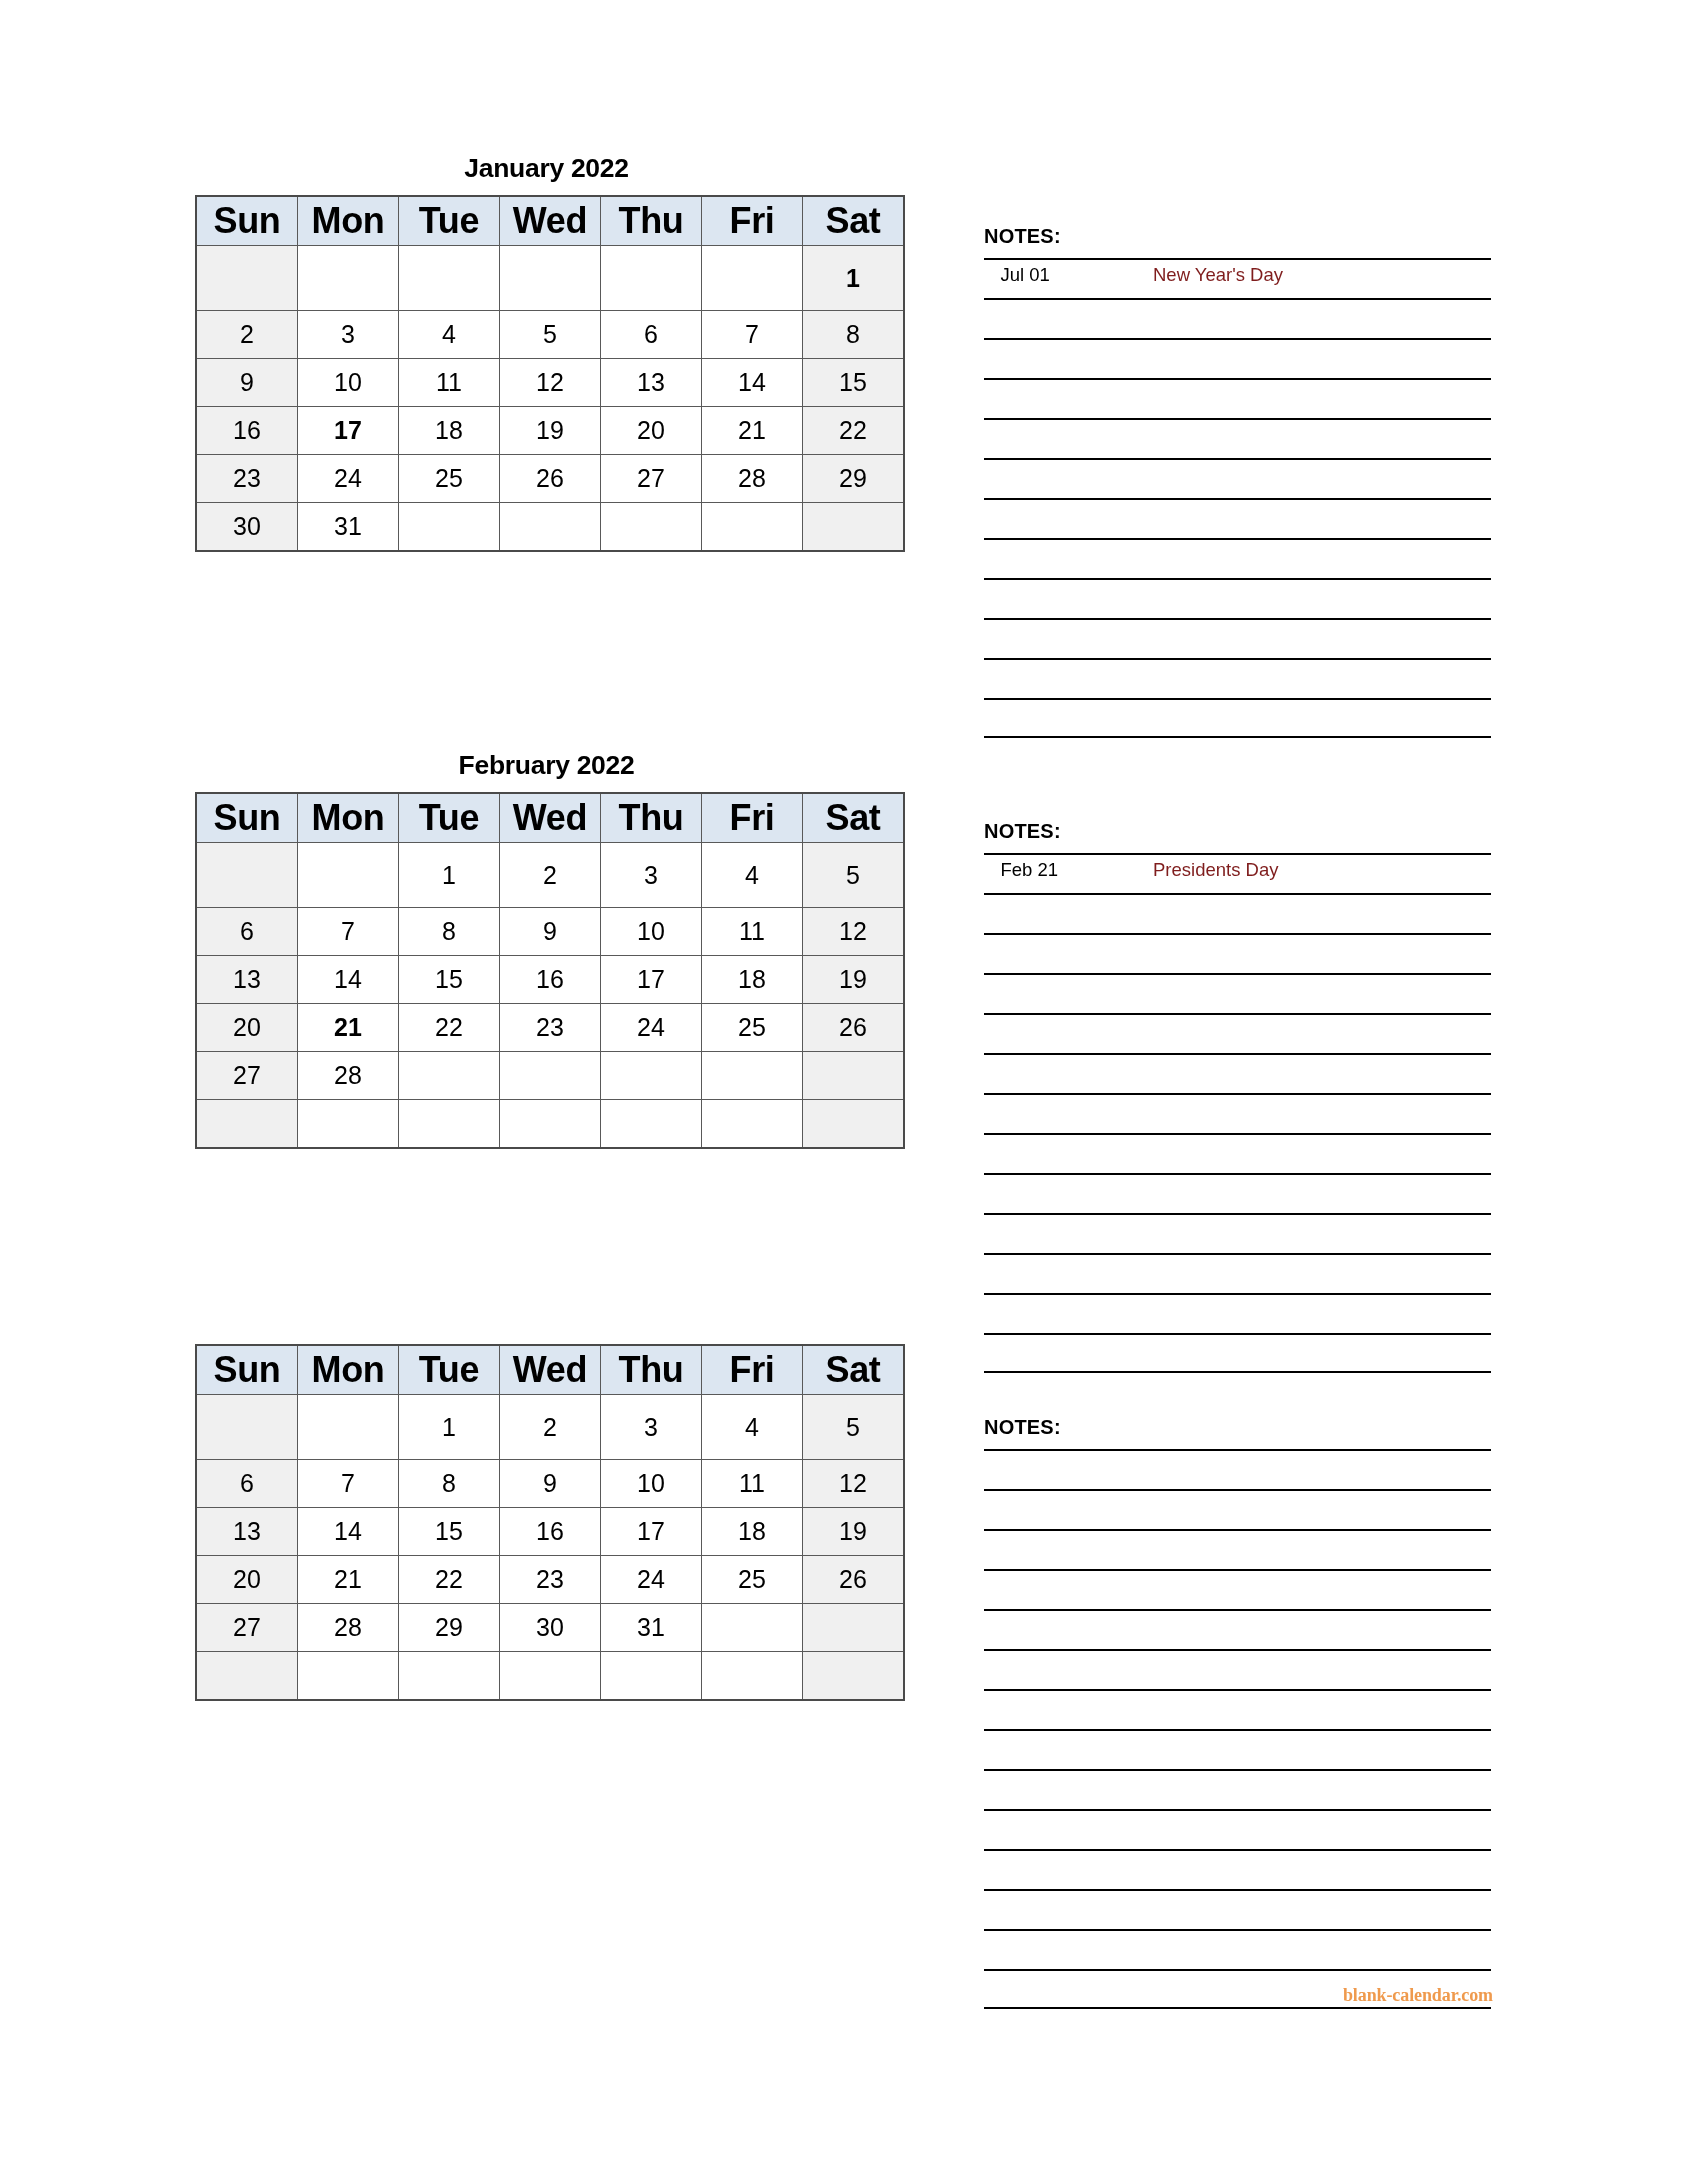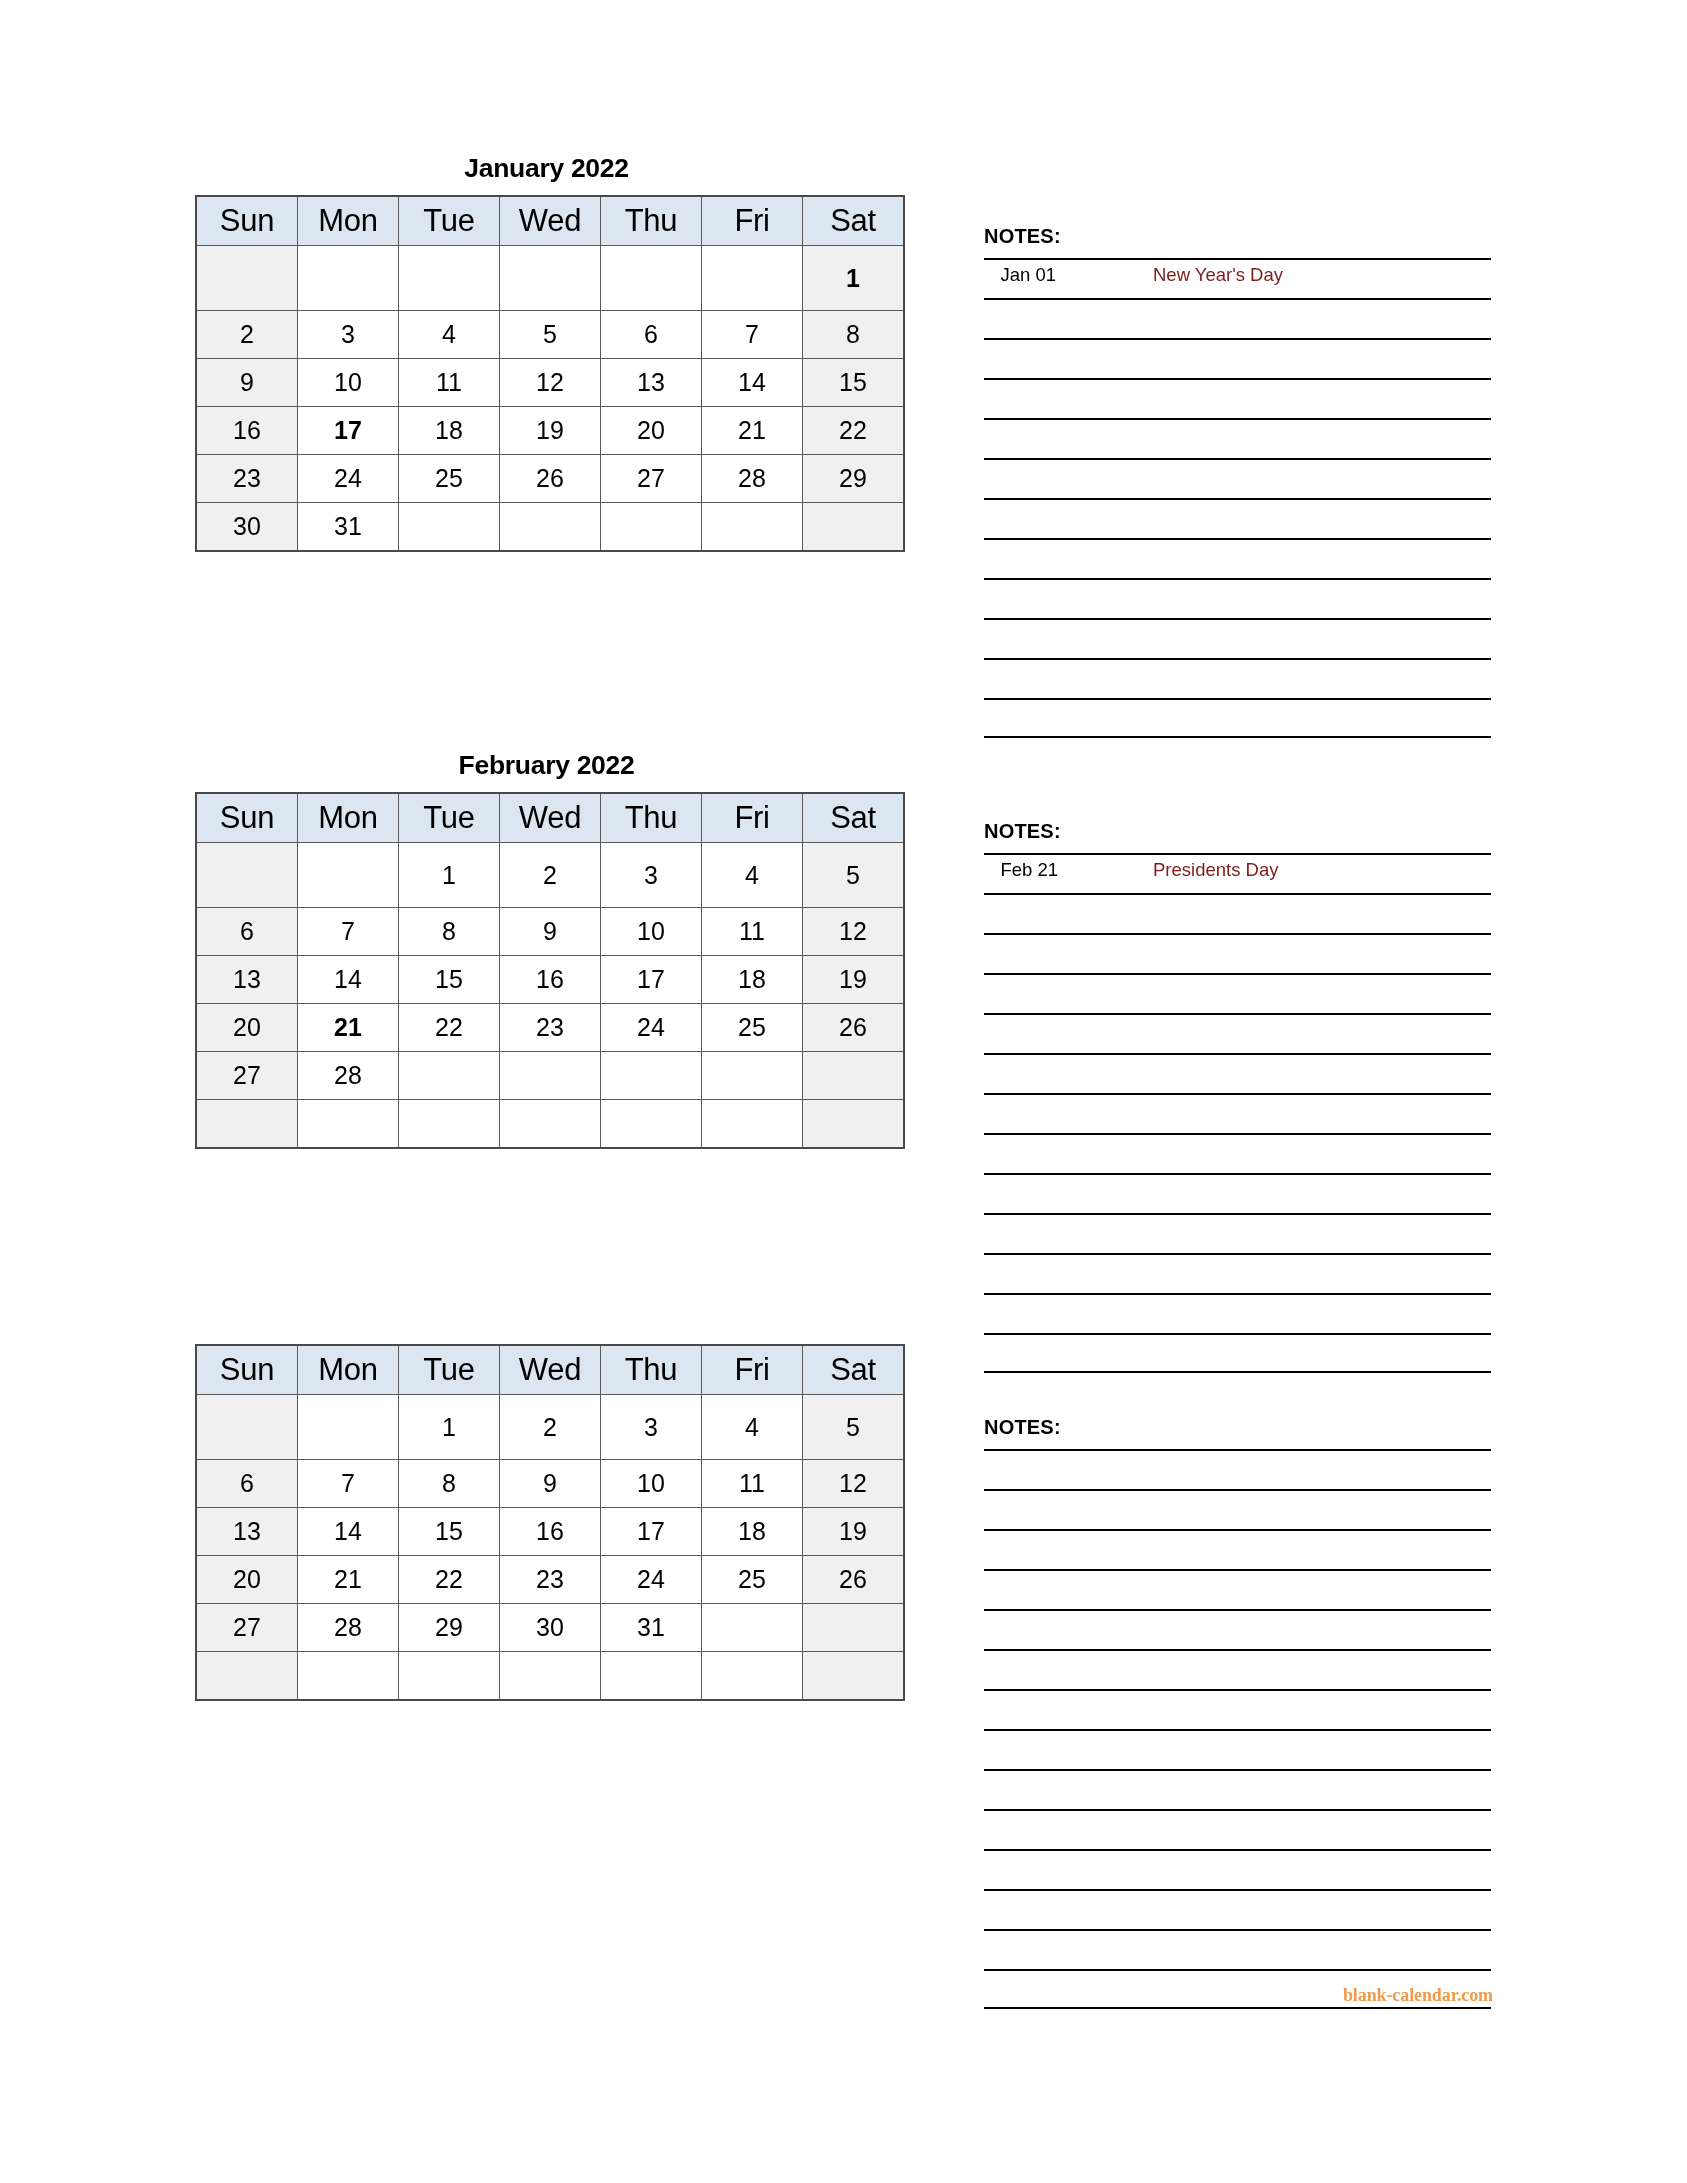--- a/index.html
+++ b/index.html
@@ -53,22 +53,22 @@
   table.cal th, table.cal td {
     width: 100px;
     border: 1.3px solid #595959;
     text-align: center;
     color: #000000;
     padding: 0;
   }
   table.cal th {
     height: 48px;
     background: #dce6f1;
-    font-size: 31px;
-    font-weight: normal;
+    font-size: 36px;
+    font-weight: bold;
     letter-spacing: -0.3px;
   }
   table.cal td {
     height: 47px;
     font-size: 25px;
     font-weight: normal;
     vertical-align: middle;
   }
   table.cal td.weekend { background: #f0f0f0; }
   table.cal td.holiday { font-weight: bold; }
@@ -358,21 +358,21 @@
             <td class="weekend"></td>
           </tr>
         </tbody>
     </table>
   </div>
 
   <div class="notes-block" id="notes-0">
     <div class="notes-label">NOTES:</div>
     <div class="notes-lines">
         <div class="note-row">
-          <span class="note-date">Jan 01</span>
+          <span class="note-date">Jul 01</span>
           <span class="note-desc">New Year's Day</span>
         </div>
         <div class="note-row"></div>
         <div class="note-row"></div>
         <div class="note-row"></div>
         <div class="note-row"></div>
         <div class="note-row"></div>
         <div class="note-row"></div>
         <div class="note-row"></div>
         <div class="note-row"></div>

